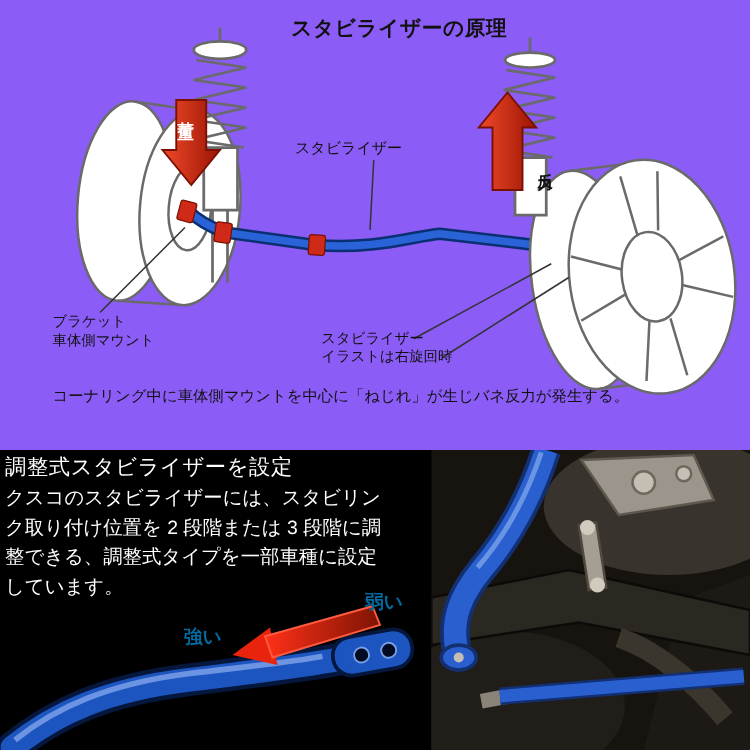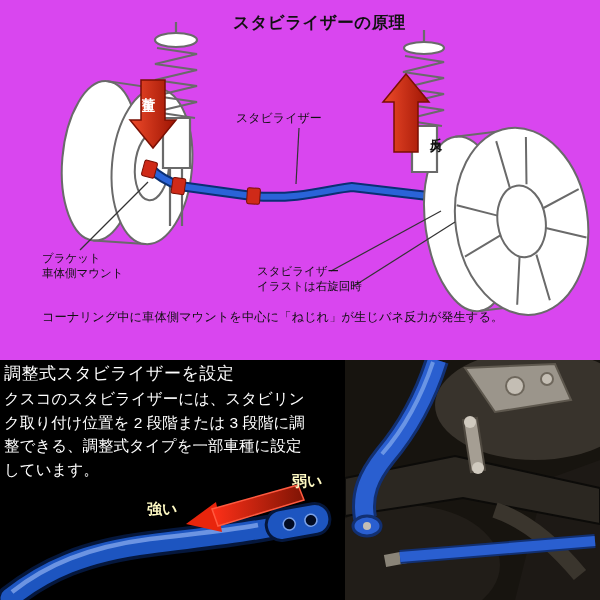--- a/index.html
+++ b/index.html
@@ -1,38 +1,38 @@
 <!DOCTYPE html>
 <html><head>
 <meta charset="utf-8">
 <style>
   html,body{margin:0;padding:0;background:#fff;}
   .page{position:relative;width:600px;height:600px;overflow:hidden;
         font-family:"Liberation Sans","DejaVu Sans",sans-serif;}
   section{position:absolute;left:0;width:600px;}
-  .principle{top:0;height:360px;background:#d946ef;}
+  .principle{top:0;height:360px;background:#8b5cf6;}
   .adjust{top:360px;height:240px;background:#000000;}
   .abs{position:absolute;}
   svg{display:block;}
   .diagram-svg{position:absolute;left:0;top:0;}
   .p-title{left:233px;top:12px;font-size:16.5px;font-weight:bold;color:#111;letter-spacing:.5px;}
   .p-note{left:234px;top:34px;font-size:11px;color:#222;}
   .v-label{writing-mode:vertical-rl;text-orientation:upright;font-weight:bold;letter-spacing:2px;}
   .load-label{left:139px;top:86px;font-size:13px;color:#ffffff;}
   .reaction-label{left:427px;top:128px;font-size:12.5px;color:#111;font-weight:bold;}
   .stab-label{left:236px;top:110px;font-size:12px;color:#111;}
   .part-block{font-size:11.5px;line-height:14.5px;color:#111;}
   .body-bush-block{left:42px;top:251px;}
   .link-block{left:257px;top:264px;}
   .desc{left:42px;font-size:12.3px;color:#111;white-space:nowrap;}
   .desc1{top:309px;}
   .desc2{top:327px;}
   .a-title{left:4px;top:2px;font-size:17px;font-weight:normal;color:#ffffff;letter-spacing:.5px;}
   .a-body{left:4px;top:27px;width:305px;font-size:15.5px;line-height:23.5px;color:#ffffff;}
-  .strength{font-size:15px;font-weight:bold;color:#fef9c3;}
+  .strength{font-size:15px;font-weight:bold;color:#0369a1;}
   .strong-label{left:147px;top:140px;}
   .weak-label{left:292px;top:112px;}
   .barfig{position:absolute;left:0;top:110px;}
   .photo{position:absolute;left:345px;top:0;width:255px;height:240px;}
 </style>
 </head>
 <body>
 
 <div class="page">
 

